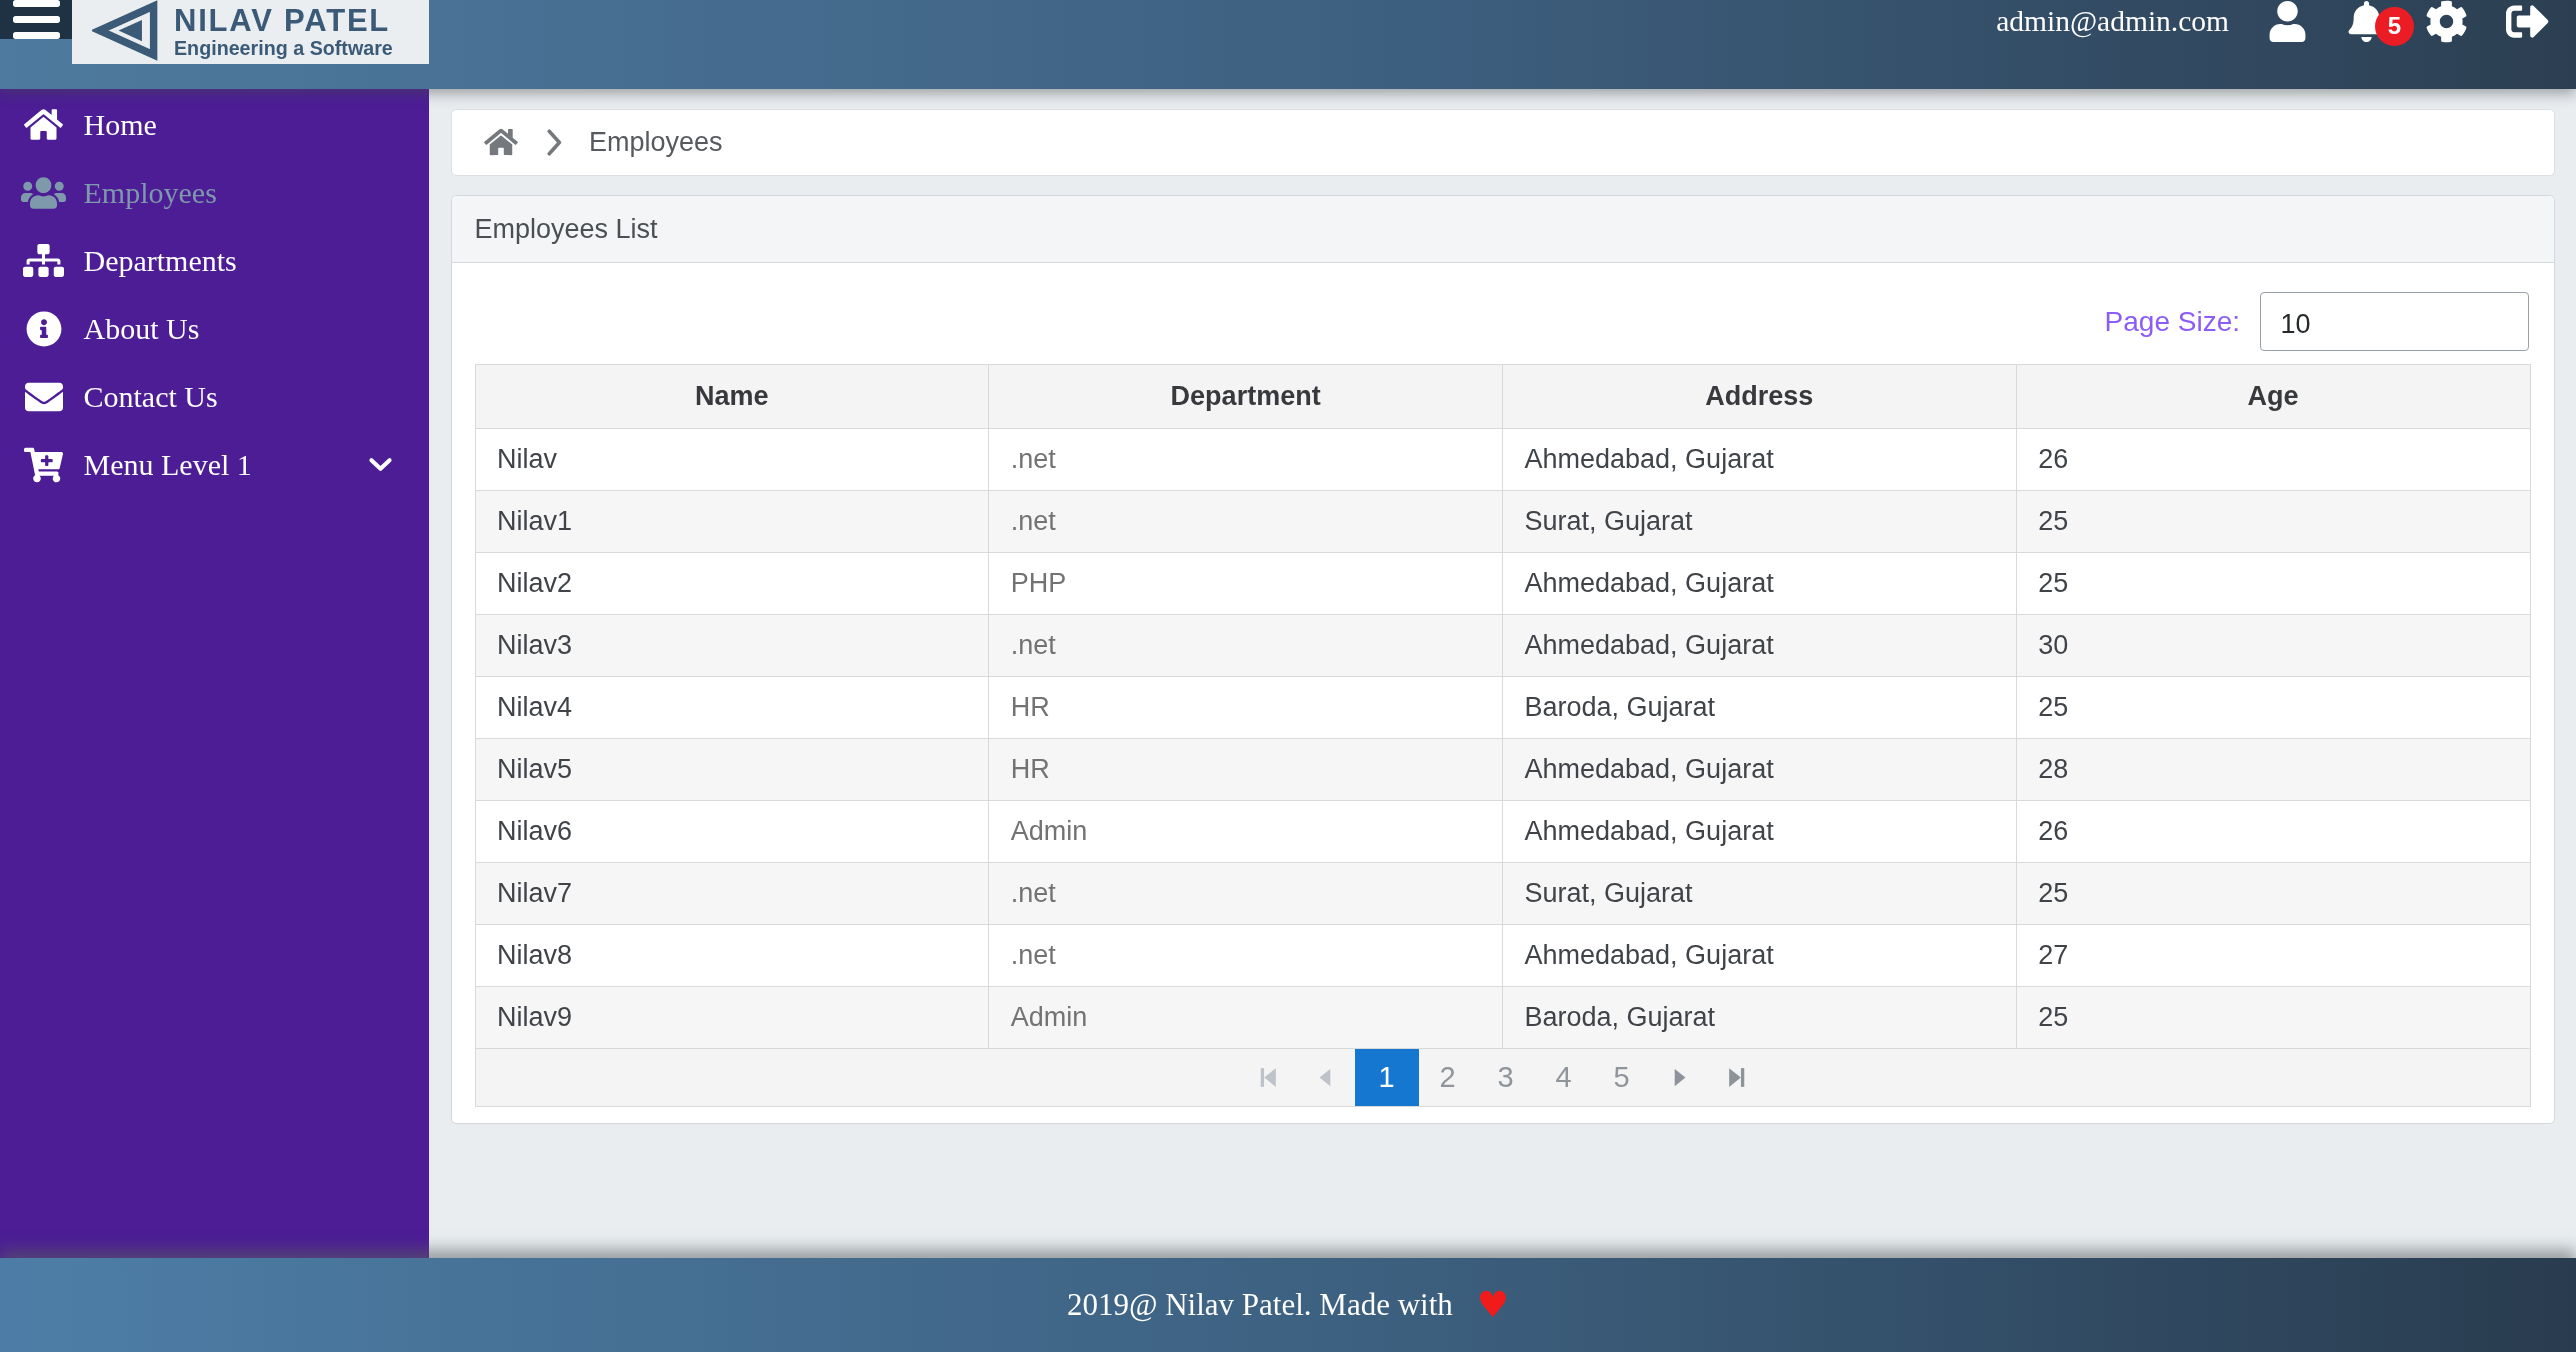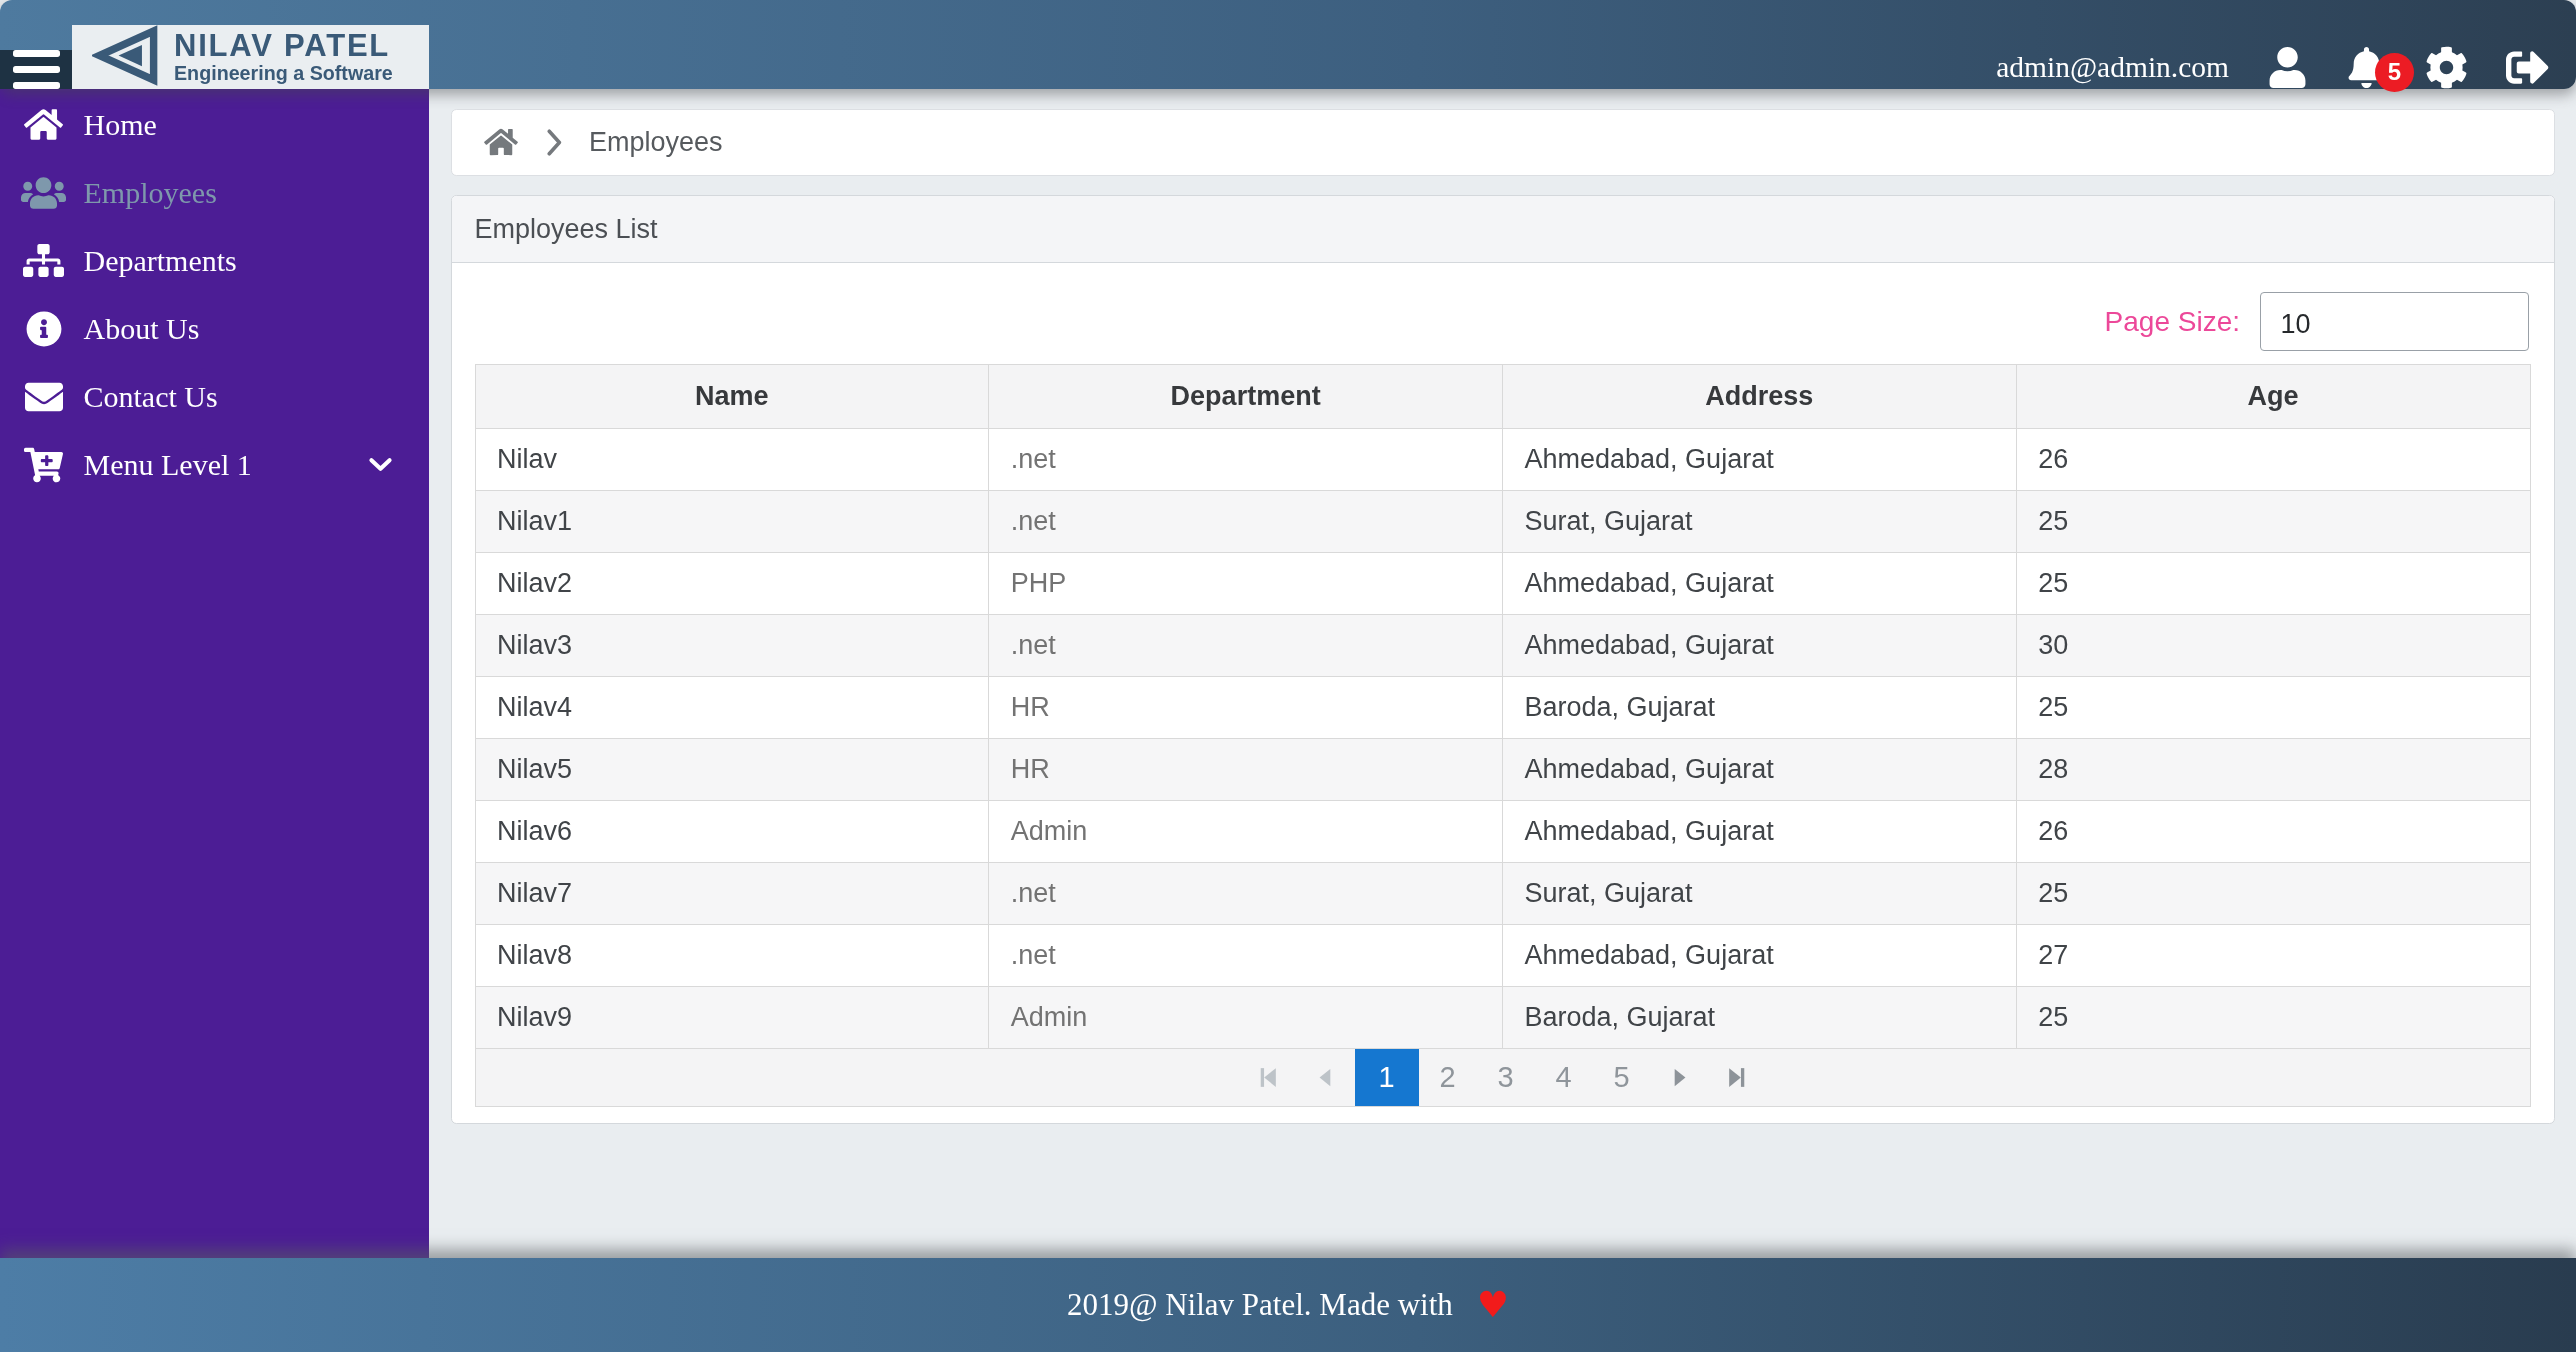--- a/index.html
+++ b/index.html
@@ -9,24 +9,24 @@
     font-family:"Liberation Sans","DejaVu Sans",sans-serif;
     -webkit-font-smoothing:antialiased;
   }
   .app{display:grid;width:2576px;height:1352px;
     grid-template-columns:429px 1fr;
     grid-template-rows:89px 1169px 94px;}
 
   
   .topbar{
     grid-column:1 / span 2;grid-row:1;
-    display:flex;align-items:flex-end;
+    display:flex;align-items:flex-start;
     background:linear-gradient(90deg,#4e7a9f 0%,#3d5f7f 55%,#2c3f52 100%);
     box-shadow:0 5.4px 12.5px rgba(70,74,78,.45);
-    position:relative;z-index:5;border-radius:12px;
+    position:relative;z-index:5;
   }
   .burger-zone{width:72px;background:#1e3243;display:flex;align-items:center;justify-content:center;}
   .hamburger{width:47px;height:39px;display:flex;flex-direction:column;justify-content:space-between;background:none;border:none;cursor:pointer;padding:0;}
   .hamburger span{display:block;height:7.2px;background:#fff;border-radius:2.7px;}
   .brand-box{width:357px;background:#eaeef1;display:flex;align-items:center;padding-left:19.7px;box-sizing:border-box;gap:14.3px;}
   .brand-logo{flex:0 0 auto;}
   .brand-text{line-height:1.05;color:#3a5a78;}
   .brand-title{font-size:31px;font-weight:800;letter-spacing:1.8px;}
   .brand-sub{font-size:19.7px;font-weight:700;}
   .topbar-right{margin-left:auto;display:flex;align-items:center;gap:38px;padding-right:27px;color:#fff;}
@@ -65,21 +65,21 @@
   .bc-label{font-size:27px;color:#565a5e;}
 
   .panel{margin-top:19.7px;background:#fff;border:1.8px solid #d4d8dc;border-radius:5.4px;overflow:hidden;}
   .panel-header{
     height:66px;background:#f4f5f7;border-bottom:1.8px solid #d4d8dc;
     display:flex;align-items:center;padding-left:23px;
     font-size:27px;color:#4b4f54;
   }
   .panel-body{padding:0 23px 16px 23px;}
   .pagesize-row{display:flex;justify-content:flex-end;align-items:center;gap:19.7px;margin:29px 1.8px 12.5px 0;}
-  .pagesize-label{font-size:28px;color:#ec4899;}
+  .pagesize-label{font-size:28px;color:#8b5cf6;}
   .pagesize-input{
     width:269px;height:59px;box-sizing:border-box;
     border:1.8px solid #99a0a7;border-radius:4px;
     font-size:27px;color:#26292c;padding:5.4px 0 0 19.7px;
     font-family:"Liberation Sans","DejaVu Sans",sans-serif;outline:none;background:#fff;
   }
 
   table.emp{width:100%;border-collapse:collapse;table-layout:fixed;}
   table.emp th{
     height:61px;background:#f4f4f5;border:1.8px solid #d9d9d9;

